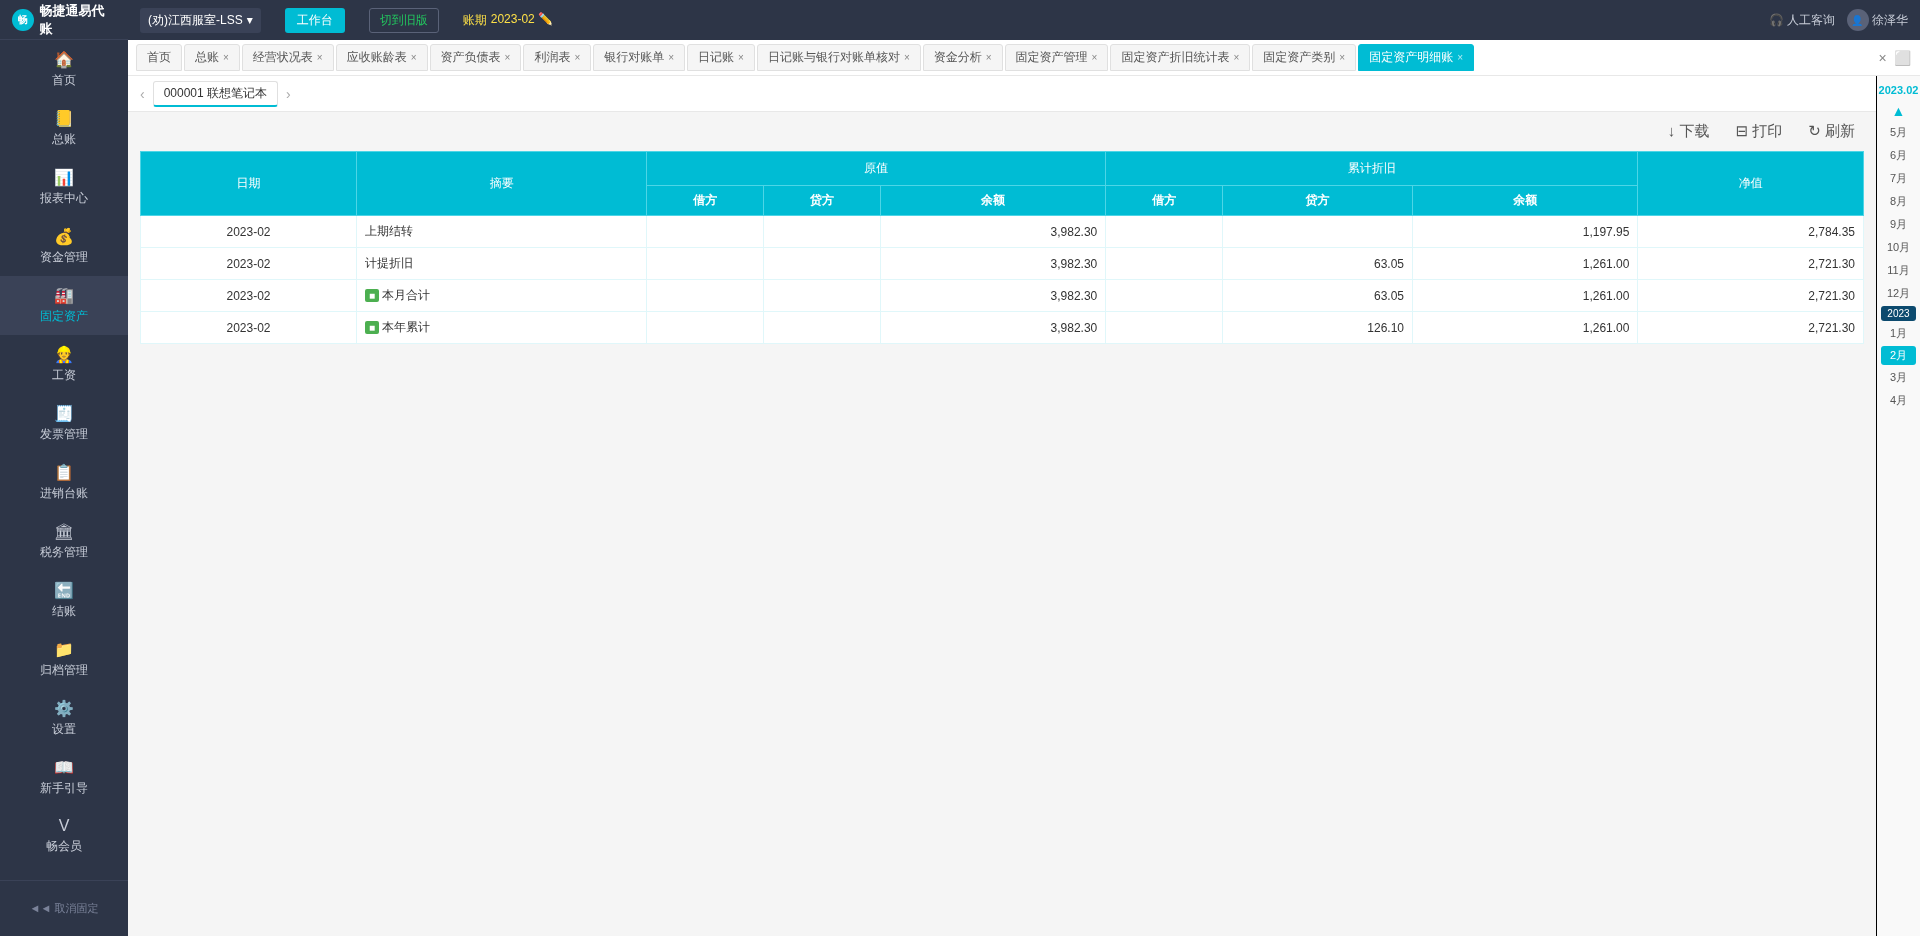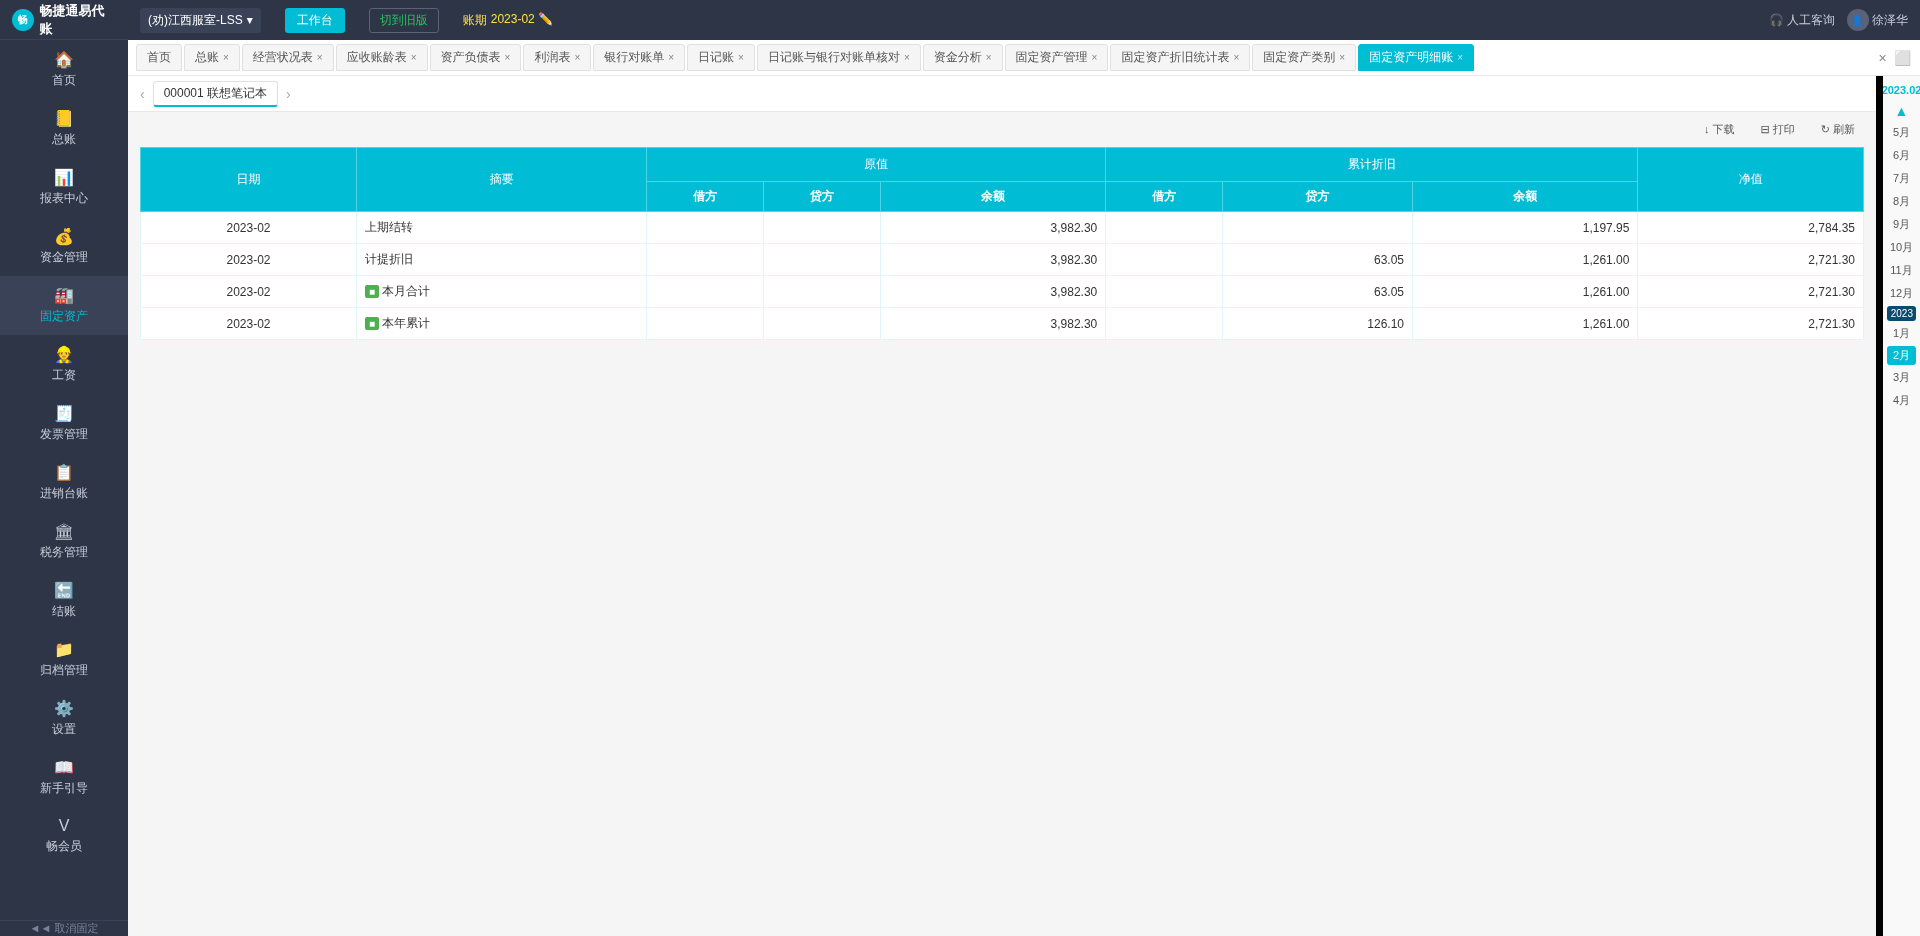--- a/index.html
+++ b/index.html
@@ -42,21 +42,21 @@
       align-items: center;
       padding: 10px 0;
       cursor: pointer;
       color: #c8cdd8;
       font-size: 12px;
       transition: background 0.2s;
     }
     .sidebar-item.active { background: #3a4257; color: #00bcd4; }
     .sidebar-item .icon { font-size: 16px; margin-bottom: 3px; }
     .sidebar-bottom {
-      padding: 0;
+      padding: 20px;
       text-align: center;
       color: #7a8299;
       font-size: 11px;
       cursor: pointer;
       border-top: 1px solid #3a4257;
     }
 
     
     .main-area {
       flex: 1;
@@ -227,21 +227,21 @@
       padding: 6px 12px;
       gap: 8px;
       background: #f5f5f5;
     }
     .action-btn {
       display: flex;
       align-items: center;
       gap: 3px;
       color: #555;
       cursor: pointer;
-      font-size: 11px;
+      font-size: 15px;
       padding: 3px 8px;
       border: 1px solid transparent;
       border-radius: 3px;
     }
 
     
     .table-wrapper {
       flex: 1;
       overflow: auto;
       padding: 0 12px 12px;
@@ -284,21 +284,21 @@
       padding: 1px 4px;
       border-radius: 2px;
       margin-right: 3px;
     }
     .num-cell { text-align: right; }
 
     
     .date-panel {
       width: 44px;
       background: #f9f9f9;
-      border-left: 7px solid #000000;
+      border-left: 1px solid #000000;
       display: flex;
       flex-direction: column;
       align-items: center;
       padding: 4px 0;
       overflow-y: auto;
       flex-shrink: 0;
     }
     .date-panel-header {
       font-size: 11px;
       color: #00bcd4;

